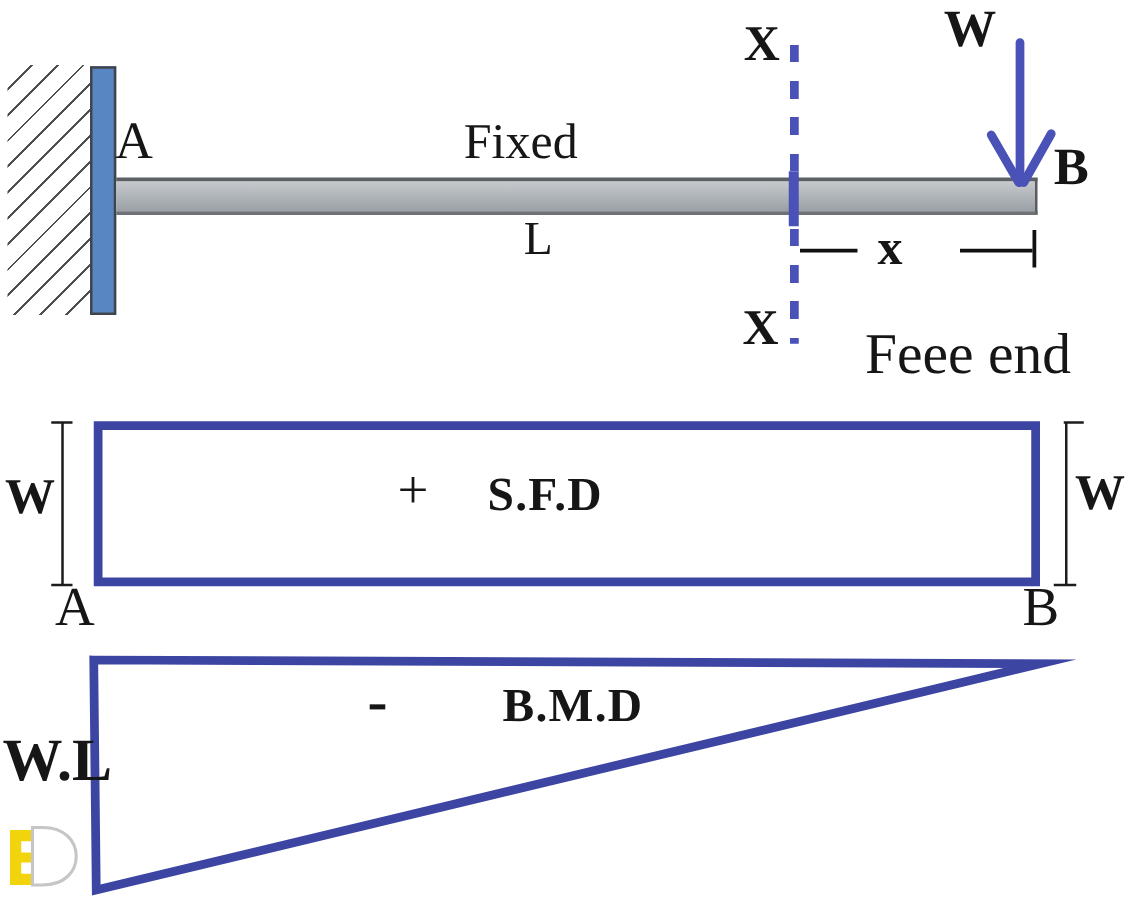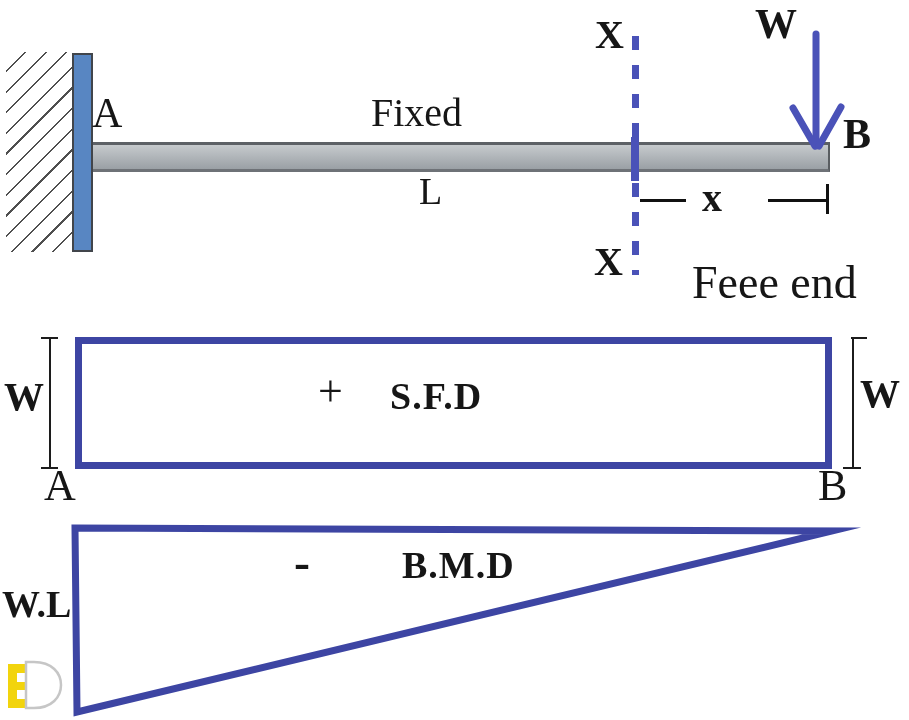--- a/index.html
+++ b/index.html
@@ -70,21 +70,21 @@
   .lbl-w-right{left:860px;top:374px;font-size:40px;}
   .lbl-plus{left:318px;top:370px;font-size:44px;}
   .lbl-sfd{left:390px;top:377px;font-size:38px;letter-spacing:1px;}
   .lbl-a-sfd{left:44px;top:464px;font-size:44px;}
   .lbl-b-sfd{left:818px;top:464px;font-size:44px;}
 
   
   .bmd-svg{left:0px;top:520px;}
   .lbl-minus{left:294px;top:538px;font-size:48px;}
   .lbl-bmd{left:402px;top:546px;font-size:38px;letter-spacing:1px;}
-  .lbl-wl{left:2px;top:585px;font-size:38px;text-align:center;}
+  .lbl-wl{left:2px;top:585px;font-size:48px;text-align:center;}
 
   
   .logo-mark{left:4px;top:656px;}
   .wm-text{
     font-family:"Liberation Sans", sans-serif;font-weight:bold;color:#ffffff;
     text-shadow:-1.5px 0 var(--logo-outline),1.5px 0 var(--logo-outline),0 -1.5px var(--logo-outline),
       0 1.5px var(--logo-outline),-1px -1px var(--logo-outline),1px -1px var(--logo-outline),
       -1px 1px var(--logo-outline),1px 1px var(--logo-outline);
   }
   .wm-line1{left:110px;top:664px;font-size:22px;}

